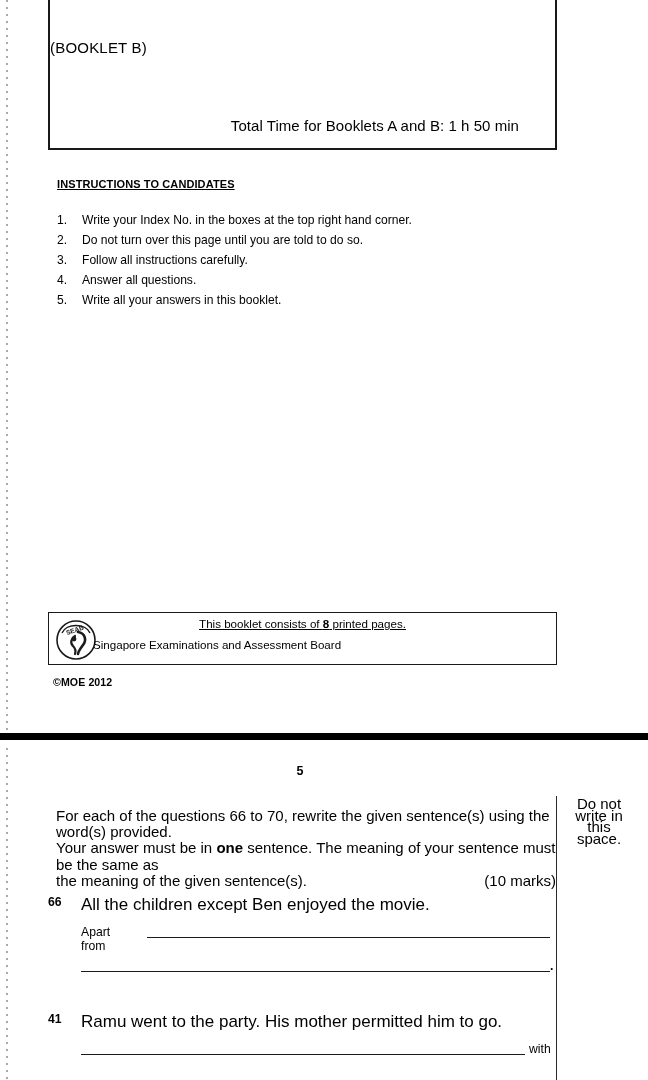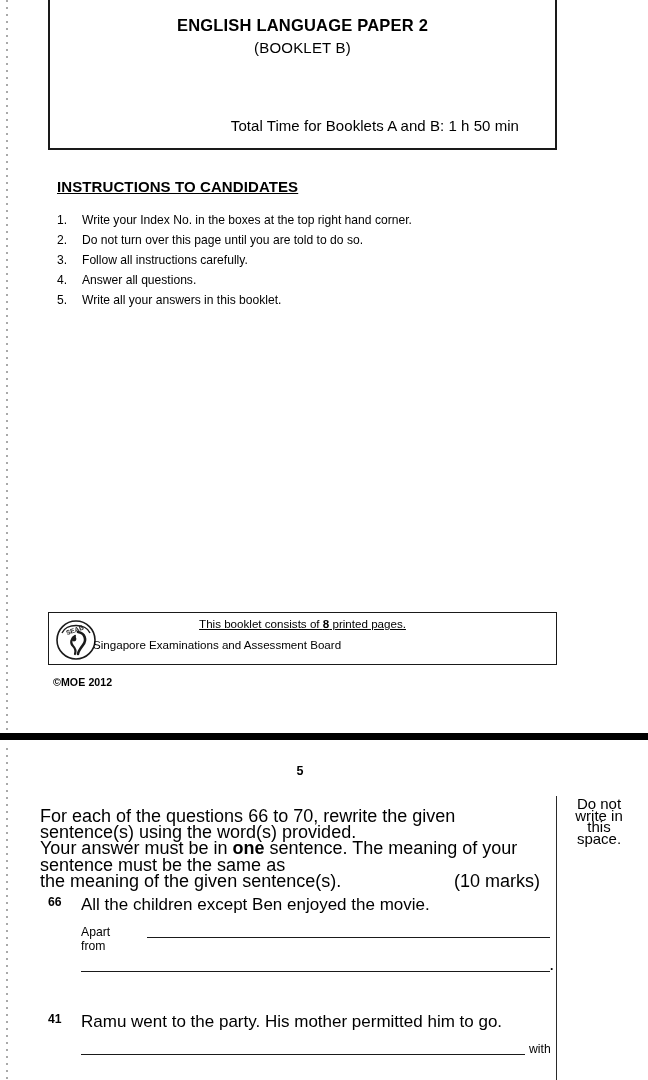--- a/index.html
+++ b/index.html
@@ -67,39 +67,39 @@
     top: 16px;
     text-align: center;
     font-size: 16.5px;
     font-weight: bold;
     letter-spacing: .2px;
   }
   .title-sub {
     position: absolute;
     left: 0; right: 0;
     top: 39px;
-    text-align: center;
+    text-align: left;
     font-size: 15px;
     font-weight: normal;
     letter-spacing: .2px;
   }
   .total-time {
     position: absolute;
     right: 36px;
     top: 117px;
     font-size: 15px;
     font-weight: normal;
     letter-spacing: .05px;
   }
 
   .instr-heading {
     position: absolute;
     left: 57px;
     top: 178px;
-    font-size: 15px;
+    font-size: 11px;
     font-weight: bold;
     text-decoration: underline;
     letter-spacing: .1px;
   }
   .instr-list {
     position: absolute;
     left: 57px;
     top: 213px;
     width: 470px;
   }
@@ -186,24 +186,24 @@
     left: 568px;
     top: 58px;
     width: 62px;
     font-size: 15px;
     line-height: 11.6px;
     text-align: center;
   }
 
   .rubric {
     position: absolute;
-    left: 40px;
+    left: 56px;
     top: 68px;
     width: 500px;
-    font-size: 18px;
+    font-size: 15px;
     line-height: 16.2px;
   }
   .rubric b { font-weight: bold; }
   .rubric-marks {
     position: absolute;
     right: 0;
     bottom: 0;
     margin-top: 44px;
   }
   .rubric-l3 { position: relative; }
@@ -261,21 +261,20 @@
 
 <div class="scan">
 
   <div class="perf-edge"></div>
   <div class="perf-edge lower"></div>
   <div class="page-divider"></div>
 
   <div class="page1">
 
     <div class="title-box">
-      <div class="title-main">ENGLISH LANGUAGE PAPER 2</div>
       <div class="title-sub">(BOOKLET B)</div>
       <div class="total-time">Total Time for Booklets A and B: 1 h 50 min</div>
     </div>
 
     <div class="instr-heading">INSTRUCTIONS TO CANDIDATES</div>
 
     <div class="instr-list">
       <div class="instr-row">
         <span class="instr-num">1.</span>
         <span class="instr-text">Write your Index No. in the boxes at the top right hand corner.</span>

